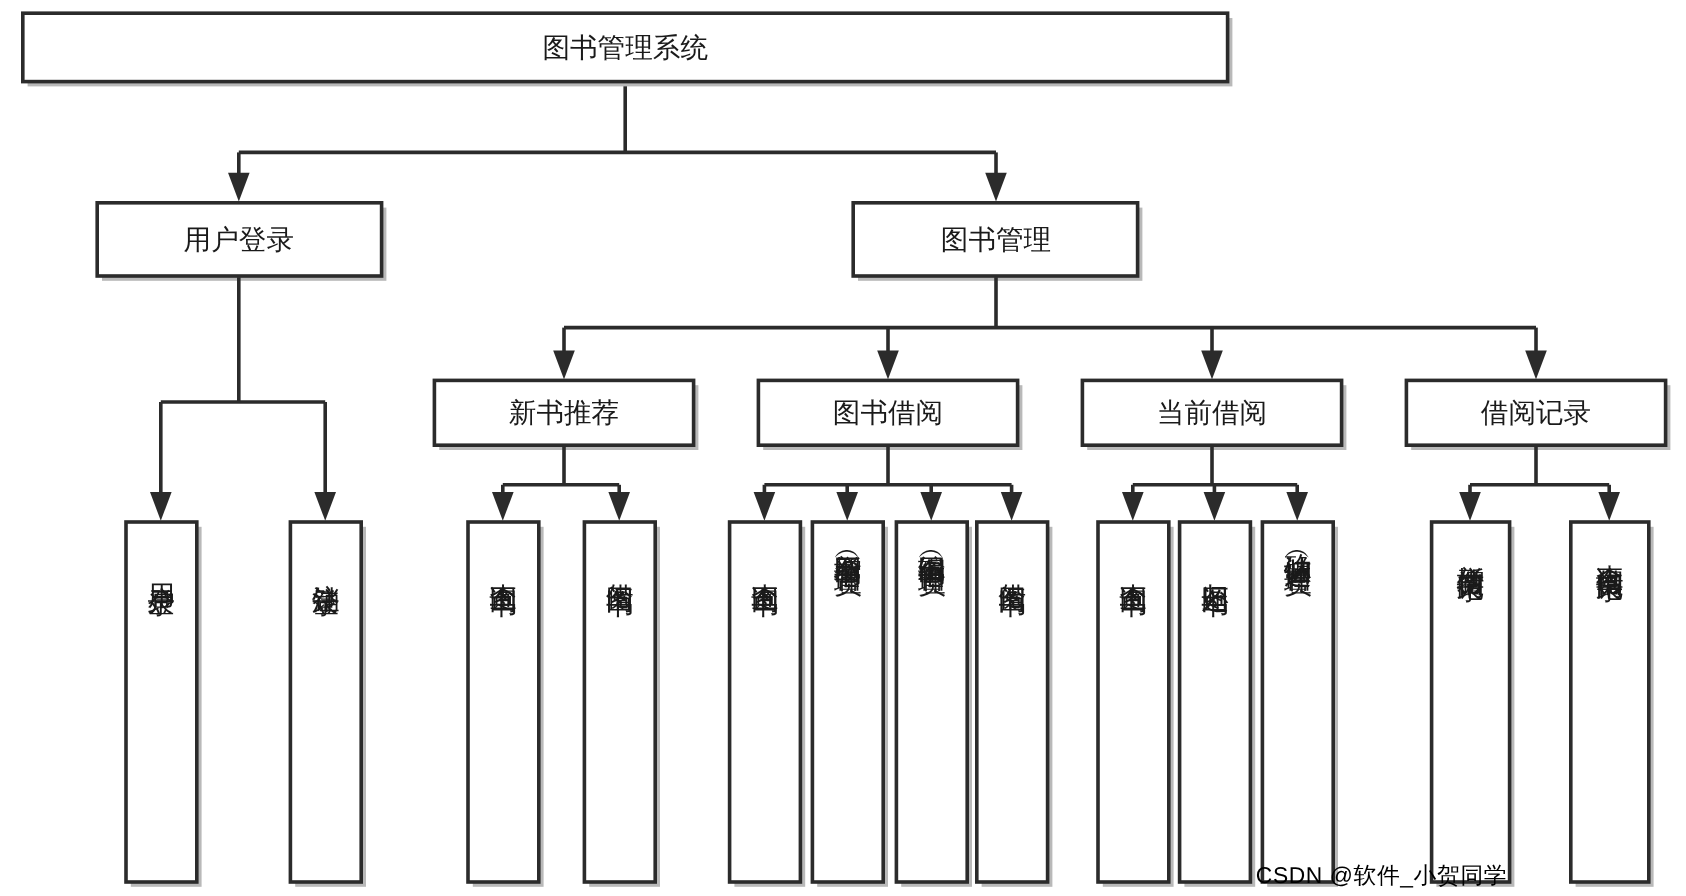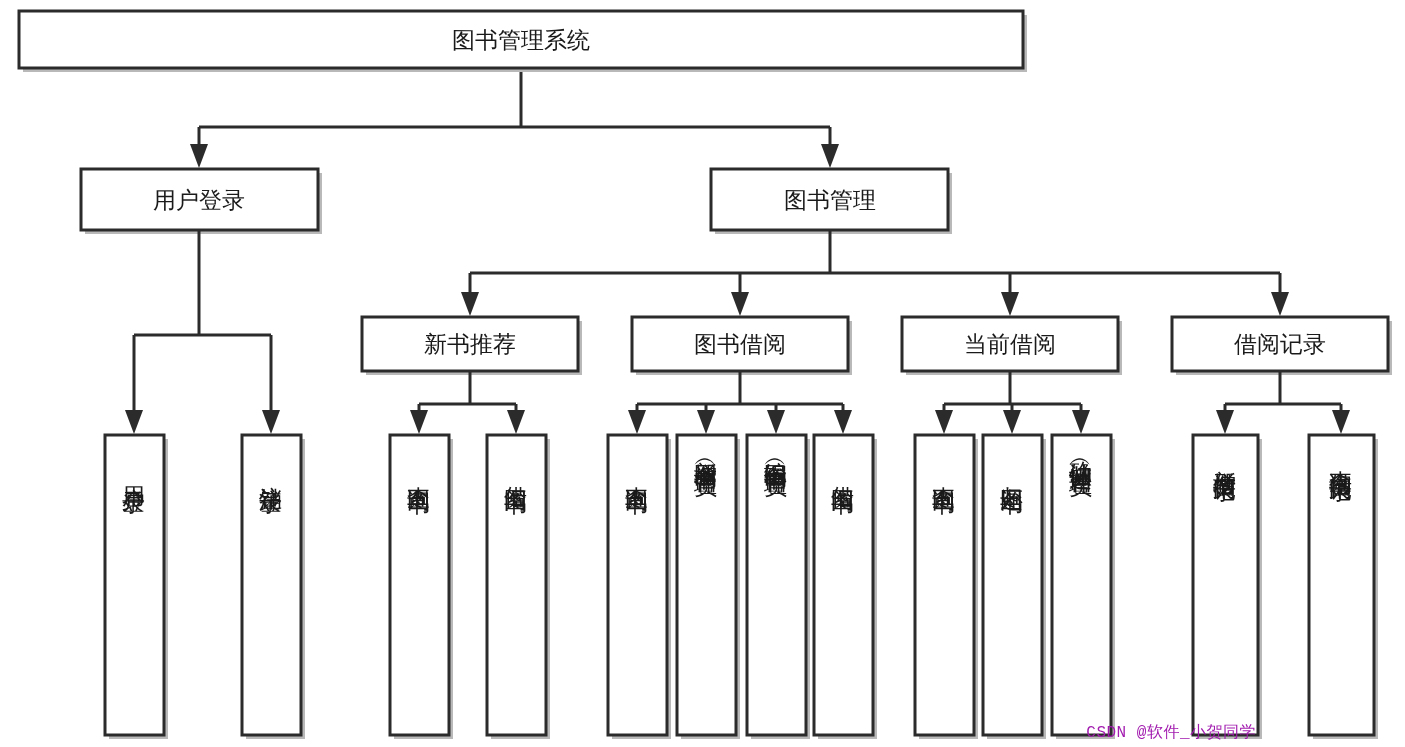--- a/index.html
+++ b/index.html
@@ -59,23 +59,23 @@
     font-size: 23px;
     fill: #1a1a1a;
     writing-mode: vertical-rl;
     text-orientation: upright;
     letter-spacing: 2px;
   }
   .watermark {
     position: absolute;
     right: 8px;
     bottom: 4px;
-    font-family: Liberation Mono, monospace;
-    font-size: 16px;
-    color: #a21caf;
+    font-family: Liberation Sans, sans-serif;
+    font-size: 19px;
+    color: #000000;
     white-space: nowrap;
     letter-spacing: 0.5px;
   }
 </style>
 </head>
 <body>
 
 <div id="diagram-root">
 
   <svg id="tree-svg" viewBox="0 0 1405 747" xmlns="http://www.w3.org/2000/svg">

